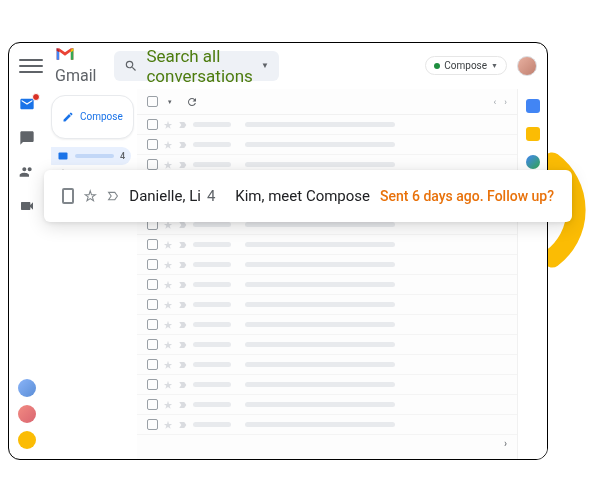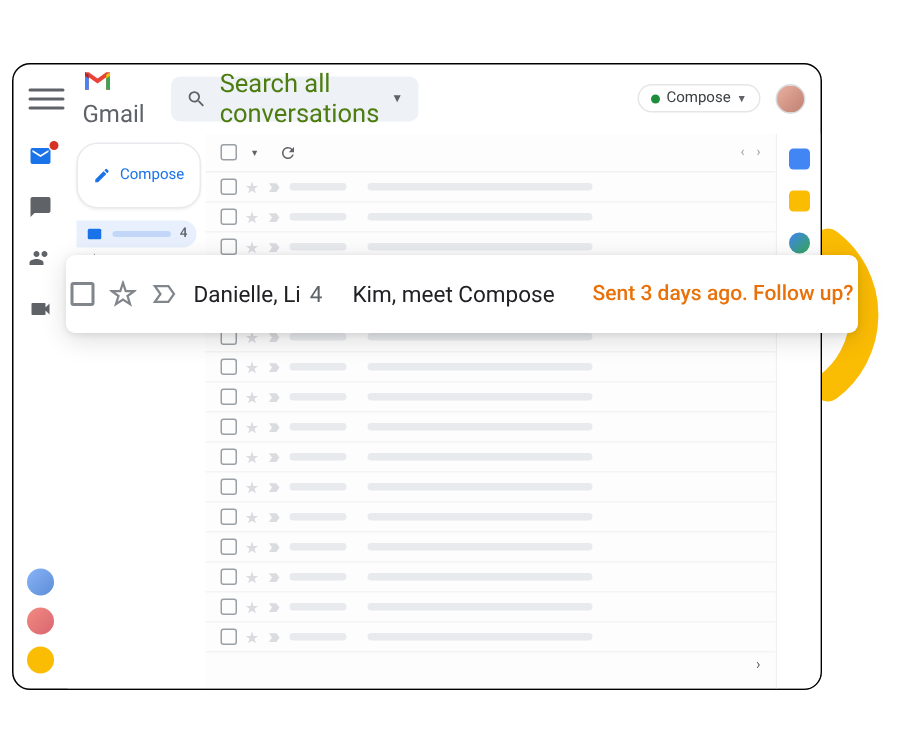--- a/index.html
+++ b/index.html
@@ -68,21 +68,21 @@
     .skel.sender { width: 38px; }
     .skel.subject { width: 150px; margin-left: 9px; }
     
     .sidepanel { width: 30px; background: #fff; border-left: 1px solid #f1f1f1; display: flex; flex-direction: column; align-items: center; padding-top: 10px; gap: 14px; }
     .sp-icon { width: 14px; height: 14px; border-radius: 3px; }
     .sp-cal { background: #4285f4; }
     .sp-keep { background: #fbbc04; }
     .sp-tasks { background: linear-gradient(135deg, #4285f4, #34a853); border-radius: 50%; }
     .sp-chevron { position: absolute; bottom: 10px; right: 10px; color: #5f6368; font-size: 10px; }
     
-    .highlight-row { position: absolute; top: 170px; left: 44px; width: 528px; height: 52px; background: #fff; border-radius: 6px; box-shadow: 0 4px 18px rgba(0,0,0,0.14), 0 1px 4px rgba(0,0,0,0.08); display: flex; align-items: center; padding: 0 3px; gap: 10px; z-index: 10; }
+    .highlight-row { position: absolute; top: 170px; left: 44px; width: 528px; height: 52px; background: #fff; border-radius: 6px; box-shadow: 0 4px 18px rgba(0,0,0,0.14), 0 1px 4px rgba(0,0,0,0.08); display: flex; align-items: center; padding: 0 18px; gap: 10px; z-index: 10; }
     .hl-checkbox { width: 16px; height: 16px; border: 2px solid #80868b; border-radius: 2px; }
     .hl-star { width: 18px; height: 18px; color: #80868b; }
     .hl-tag { width: 18px; height: 18px; color: #80868b; }
     .hl-sender { font-size: 15px; color: #202124; white-space: nowrap; }
     .hl-count { font-size: 15px; color: #5f6368; margin-left: -4px; }
     .hl-subject { font-size: 15px; color: #202124; margin-left: 10px; white-space: nowrap; }
     .hl-nudge { font-size: 14px; color: #e8710a; font-weight: 500; margin-left: auto; white-space: nowrap; }
   </style>
 </head>
 <body>
@@ -387,14 +387,14 @@
   <div class="hl-checkbox"></div>
   <svg class="hl-star" viewBox="0 0 24 24" fill="none" stroke="currentColor" stroke-width="2">
       <path d="M12 2l2.4 7.4H22l-6 4.4 2.3 7.2L12 17l-6.3 4 2.3-7.2-6-4.4h7.6z"></path>
     </svg>
   <svg class="hl-tag" viewBox="0 0 24 24" fill="none" stroke="currentColor" stroke-width="2">
       <path d="M3 5h12l5 7-5 7H3l5-7z"></path>
     </svg>
   <span class="hl-sender">Danielle, Li</span>
   <span class="hl-count">4</span>
   <span class="hl-subject">Kim, meet Compose</span>
-  <span class="hl-nudge">Sent 3 days ago. Follow up?</span>
+  <span class="hl-nudge">Sent 6 days ago. Follow up?</span>
 </div>
 
 </body></html>

